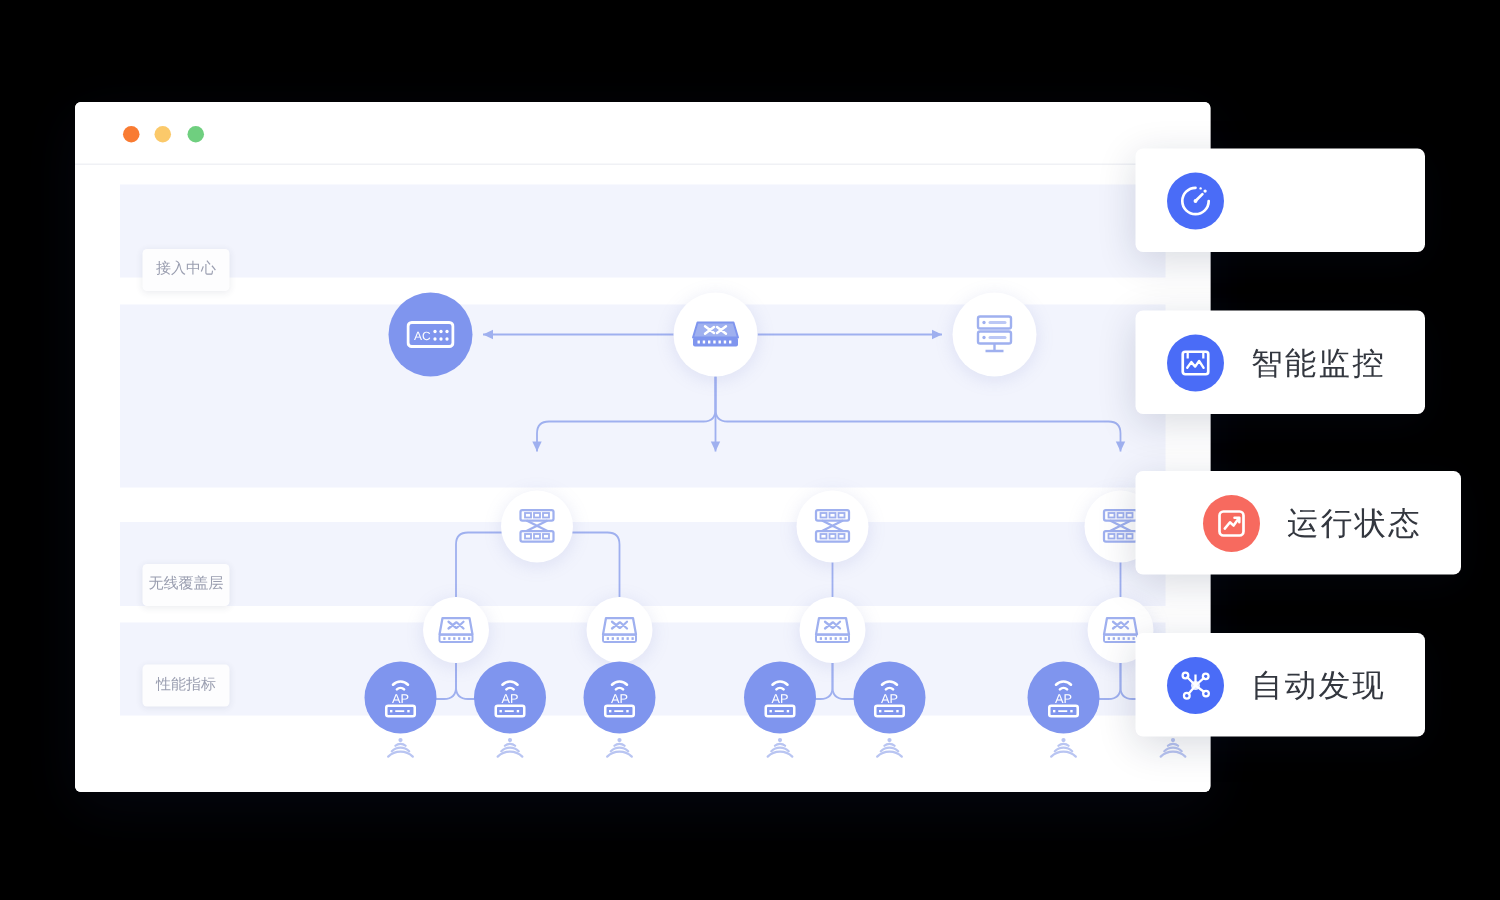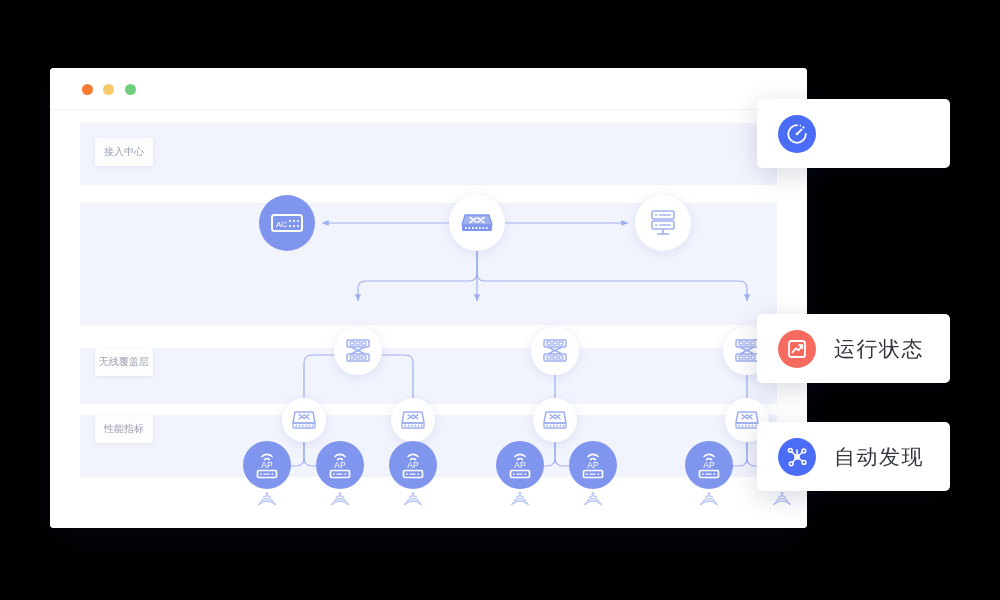--- a/index.html
+++ b/index.html
@@ -37,21 +37,21 @@
   .band.b2{top:93px;height:122px;}
   .band.b3{top:238px;height:56px;}
   .band.b4{top:305px;height:62px;}
 
   
   .chip{
     position:absolute;left:45px;width:58px;
     background:#fdfdfe;border-radius:3px;
     box-shadow:0 1px 5px rgba(40,50,90,.09);
     color:#9a9eb0;font-size:10px;line-height:14px;
-    text-align:center;padding:7px 4px;box-sizing:border-box;
+    text-align:center;padding:7px 4px;box-sizing:border-box;margin-top:28px;
   }
   .chip.c1{top:28px;}
   .chip.c2{top:128px;}
   .chip.c3{top:238px;}
   .chip.c4{top:305px;}
 
   
   .links{position:absolute;left:0;top:0;width:757px;height:418px;}
 
   
@@ -74,21 +74,21 @@
   }
   .card .ico{
     width:38px;height:38px;border-radius:50%;margin-left:21px;flex:0 0 auto;
     display:flex;align-items:center;justify-content:center;
   }
   .card .lbl{
     margin-left:18px;font-size:21px;color:#33373f;letter-spacing:1.5px;
   }
   .card.k1{top:99px;}
   .card.k2{top:207px;}
-  .card.k3{top:314px;}
+  .card.k3{top:314px;padding-left:24px;}
   .card.k4{top:422px;}
 </style>
 </head>
 <body>
 
 <div class="stage">
 
   <div class="window">
 
     <div class="titlebar">
@@ -488,20 +488,30 @@
       <svg width="22" height="22" viewBox="0 0 22 22">
         <path d="M11,2.2 A8.8,8.8 0 1 0 19.8,11" fill="none" stroke="#fff" stroke-width="1.8" stroke-linecap="round"></path>
         <path d="M11,11 L15.6,6.4" stroke="#fff" stroke-width="1.8" stroke-linecap="round"></path>
         <circle cx="11" cy="11" r="1.3" fill="#fff"></circle>
         <circle cx="17.4" cy="4.4" r="1.1" fill="#fff"></circle>
         <circle cx="14.4" cy="2.6" r="0.8" fill="#fff"></circle>
       </svg>
     </div>
   </div>
 
+  <div class="card k2">
+    <div class="ico" style="background:#4a6cf7;">
+      <svg width="22" height="22" viewBox="0 0 22 22">
+        <rect x="2.5" y="3.5" width="17" height="15" rx="1.6" fill="none" stroke="#fff" stroke-width="1.8"></rect>
+        <path d="M5.8,3.5 L5.8,8 M16.2,3.5 L16.2,8" stroke="#fff" stroke-width="1.5"></path>
+        <path d="M5.5,14.2 L8.2,10.4 L10.8,13.4 L13.4,9.6 L16.4,14.2" fill="none" stroke="#fff" stroke-width="1.6" stroke-linecap="round" stroke-linejoin="round"></path>
+      </svg>
+    </div>
+    <div class="lbl">智能监控</div>
+  </div>
 
   <div class="card k3">
     <div class="ico" style="background:#f76a5f;">
       <svg width="22" height="22" viewBox="0 0 22 22">
         <rect x="3" y="3" width="16" height="16" rx="2.6" fill="none" stroke="#fff" stroke-width="1.8"></rect>
         <path d="M6.5,14.4 L10,10.2 L12.4,12.4 L16,7.4" fill="none" stroke="#fff" stroke-width="1.7" stroke-linecap="round" stroke-linejoin="round"></path>
         <path d="M13,7.2 L16.2,7.2 L16.2,10.2" fill="none" stroke="#fff" stroke-width="1.7" stroke-linecap="round" stroke-linejoin="round"></path>
       </svg>
     </div>
     <div class="lbl">运行状态</div>

